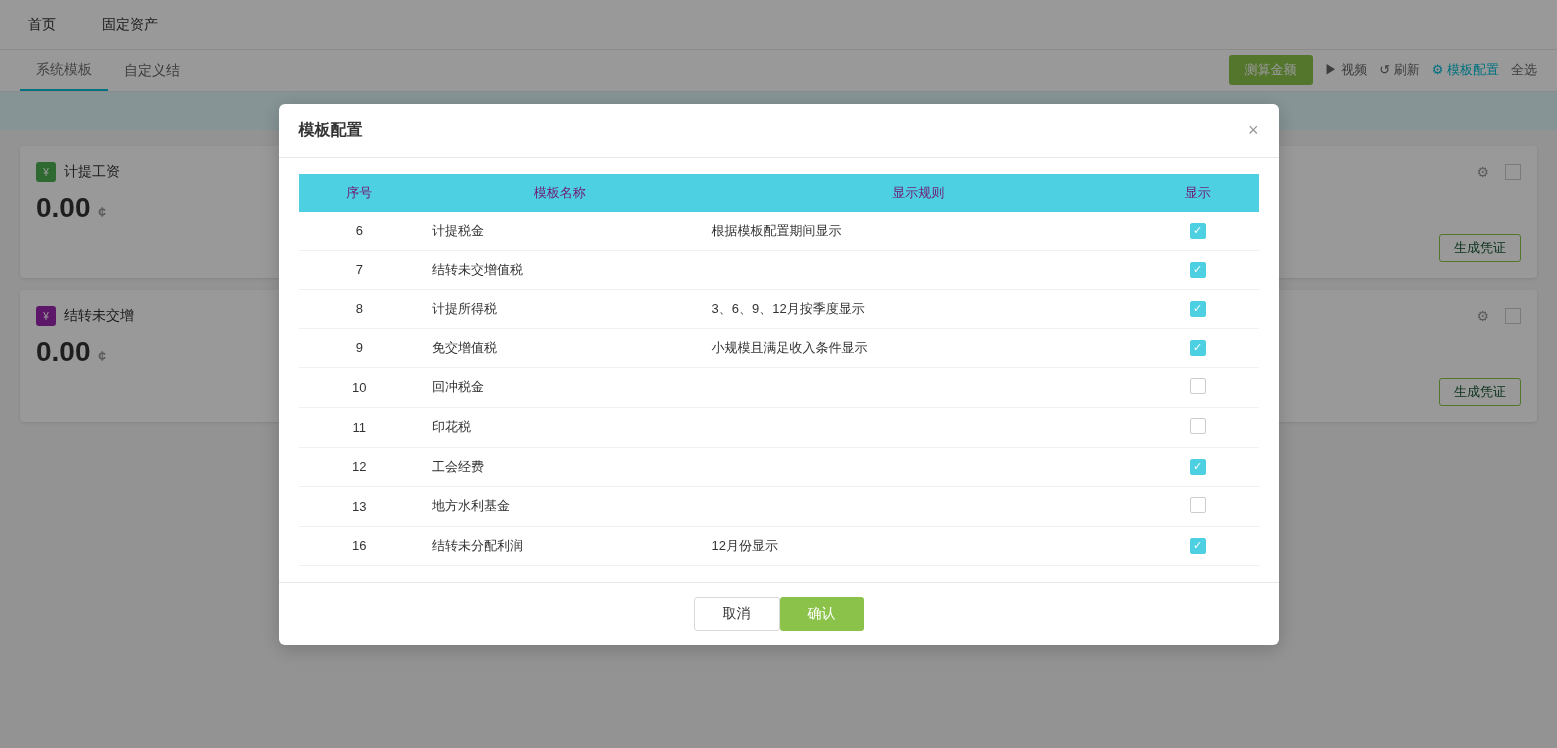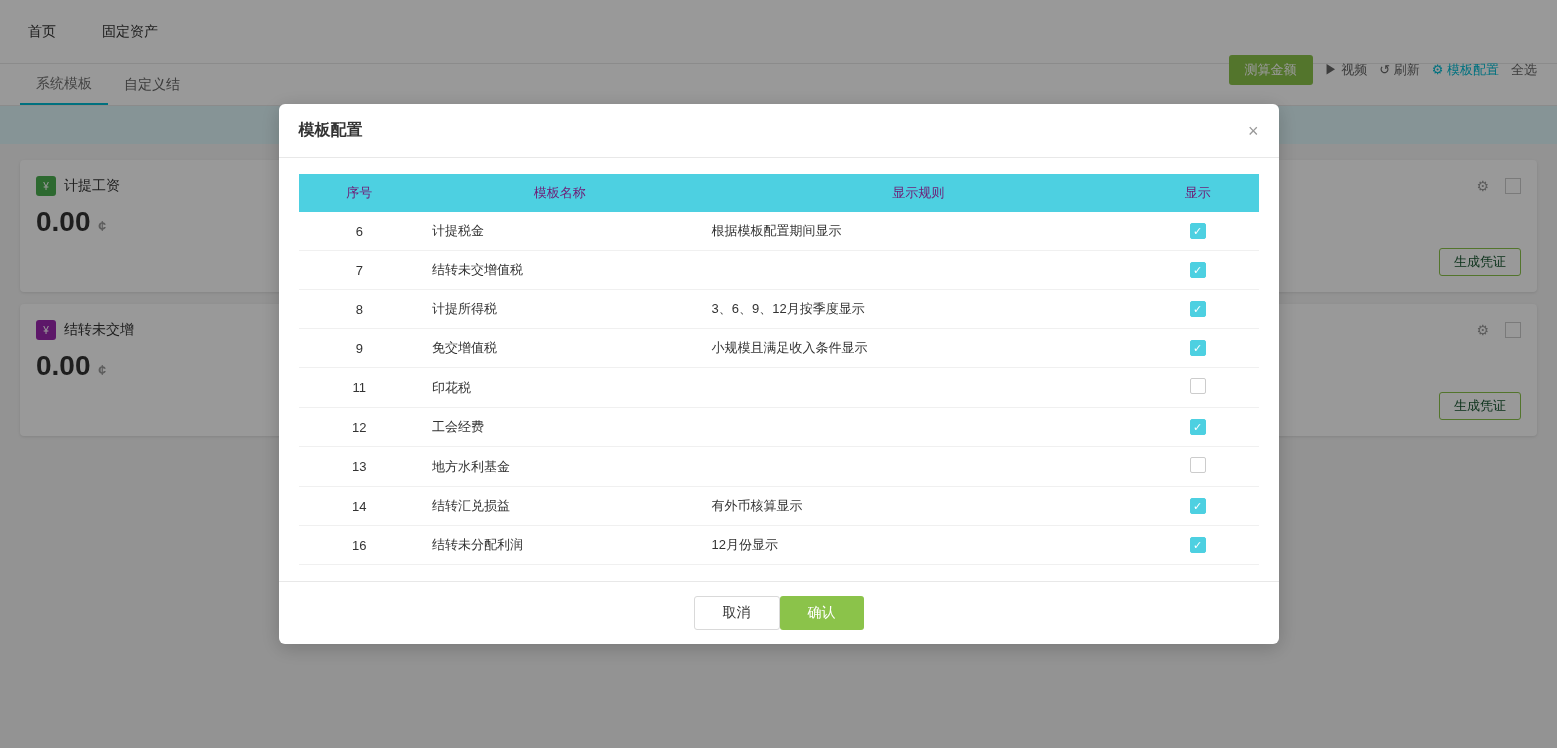--- a/index.html
+++ b/index.html
@@ -18,21 +18,21 @@
       width: 100%;
       height: 100%;
       background: #f5f5f5;
       position: absolute;
       top: 0; left: 0;
     }
 
     
     .top-nav {
       background: #fff;
-      height: 64px;
+      height: 50px;
       display: flex;
       align-items: center;
       padding: 0 20px;
       gap: 30px;
       border-bottom: 1px solid #e8e8e8;
       position: relative;
       z-index: 1;
     }
     .top-nav-item {
       color: #333;
@@ -417,44 +417,44 @@
               <td>3、6、9、12月按季度显示</td>
               <td><div class="checkbox-custom checked" style="margin: 0px auto;"></div></td>
             </tr>
             <tr>
               <td>9</td>
               <td>免交增值税</td>
               <td>小规模且满足收入条件显示</td>
               <td><div class="checkbox-custom checked" style="margin: 0px auto;"></div></td>
             </tr>
             <tr>
+              <td>10</td>
+              <td>回冲税金</td>
+              <td></td>
+              <td><div class="checkbox-custom" style="margin: 0px auto;"></div></td>
+            </tr>
+            <tr>
               <td>11</td>
               <td>印花税</td>
               <td></td>
               <td><div class="checkbox-custom" style="margin: 0px auto;"></div></td>
             </tr>
             <tr>
               <td>12</td>
               <td>工会经费</td>
               <td></td>
               <td><div class="checkbox-custom checked" style="margin: 0px auto;"></div></td>
             </tr>
             <tr>
               <td>13</td>
               <td>地方水利基金</td>
               <td></td>
               <td><div class="checkbox-custom" style="margin: 0px auto;"></div></td>
             </tr>
             <tr>
-              <td>14</td>
-              <td>结转汇兑损益</td>
-              <td>有外币核算显示</td>
-              <td><div class="checkbox-custom checked" style="margin: 0px auto;"></div></td>
-            </tr>
-            <tr>
               <td>16</td>
               <td>结转未分配利润</td>
               <td>12月份显示</td>
               <td><div class="checkbox-custom checked" style="margin: 0px auto;"></div></td>
             </tr>
           </tbody>
       </table>
     </div>
 
     <div class="modal-footer">

